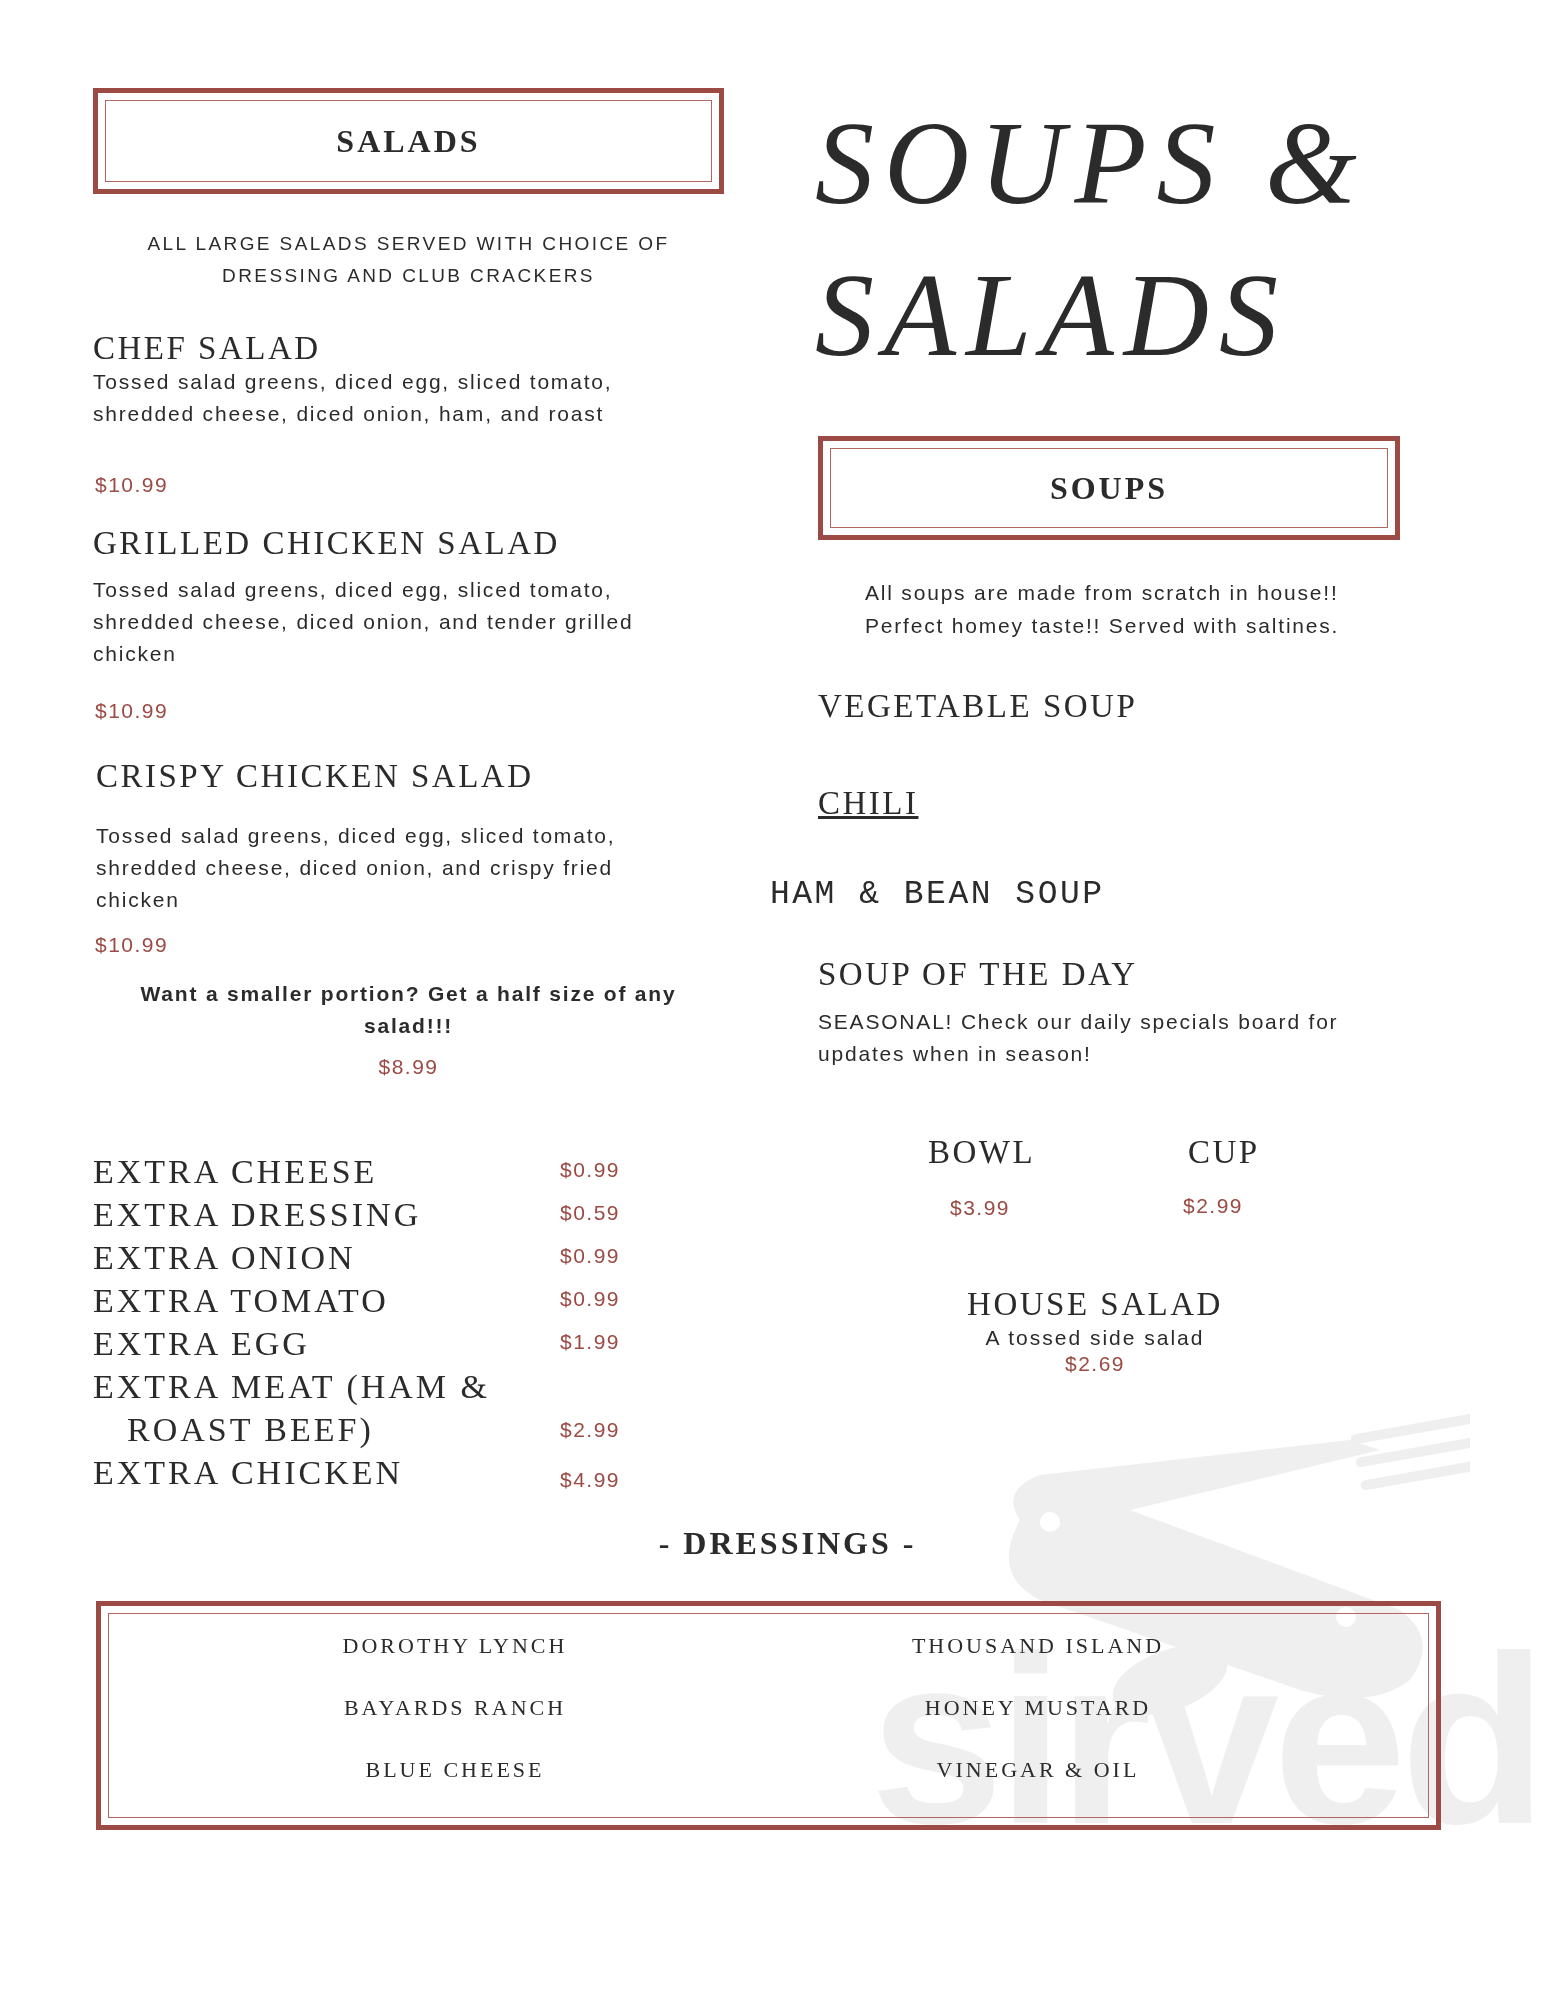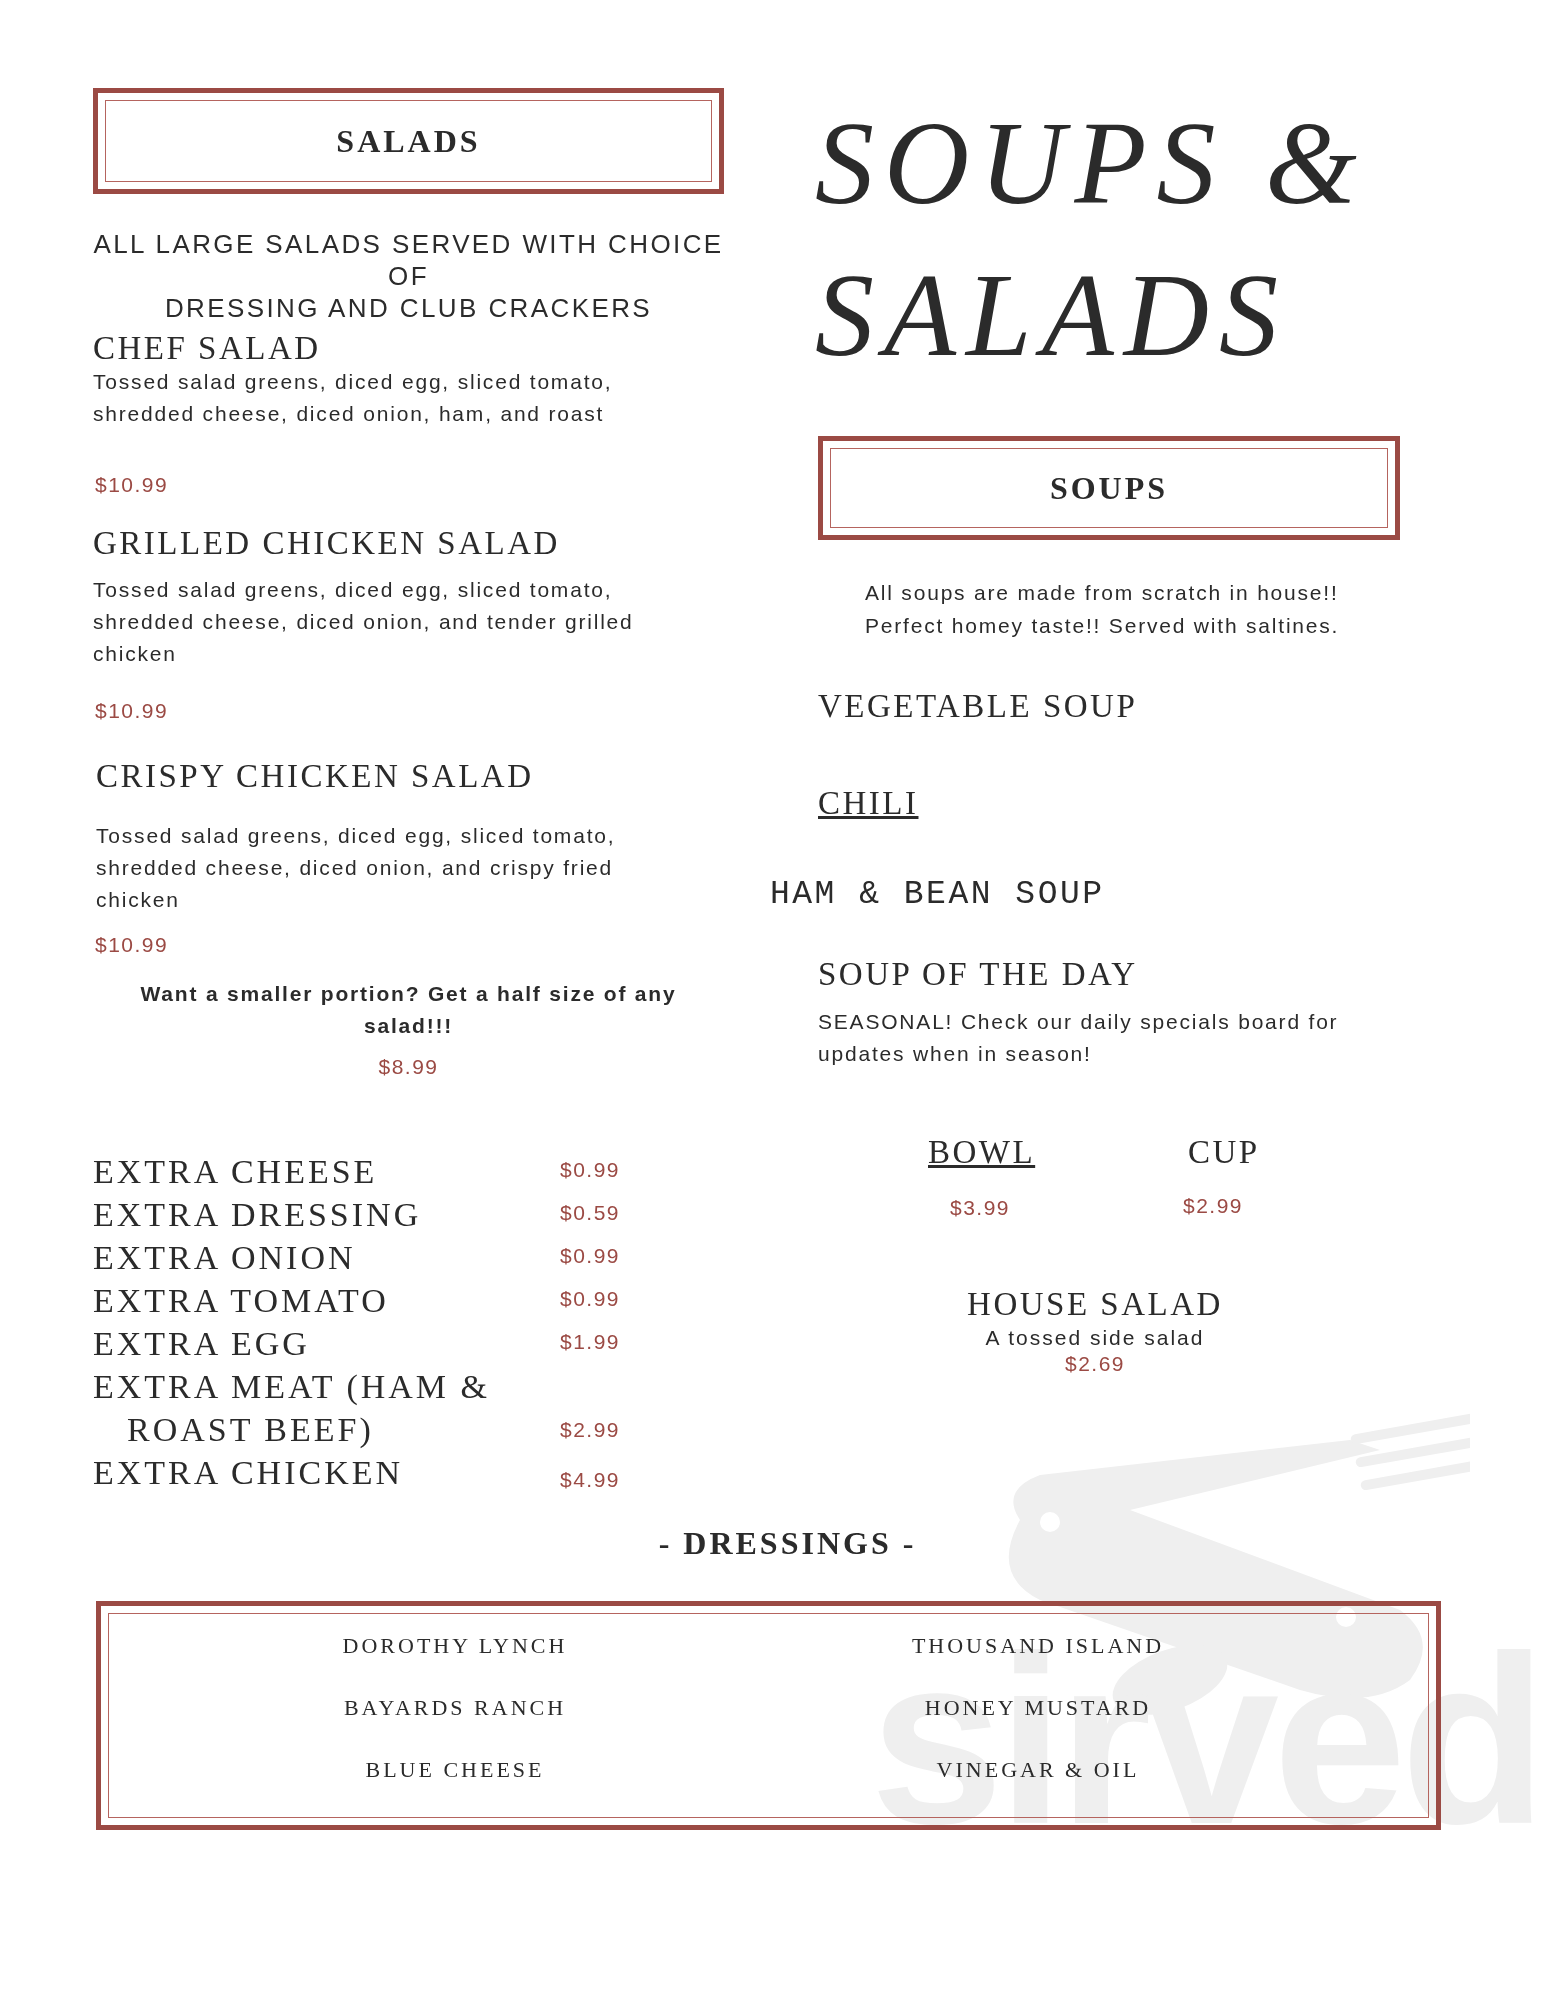--- a/index.html
+++ b/index.html
@@ -69,21 +69,21 @@
   </svg>
 </div>
 <div class="watermark sans" style="left:870px; top:1620px; font-size:240px; font-weight:bold; color:#efefef; letter-spacing:-6px; line-height:1;">sirved</div>
 
 <div class="frame" style="left:93px; top:88px; width:631px; height:106px;">
   <div class="inner">
     <span class="frame-title">SALADS</span>
   </div>
 </div>
 
-<div class="abs sans" style="left:93px; top:228px; width:631px; text-align:center; font-size:26px; letter-spacing:2.4px; line-height:32px;">
+<div class="abs sans" style="left:93px; top:228px; width:631px; text-align:center; font-size:19px; letter-spacing:2.4px; line-height:32px;">
   <div>ALL LARGE SALADS SERVED WITH CHOICE OF</div>
   <div>DRESSING AND CLUB CRACKERS</div>
 </div>
 
 <div class="abs" style="left:93px; top:330px;">
   <div class="item-name">CHEF SALAD</div>
 </div>
 <div class="abs desc" style="left:93px; top:366px; width:660px;">
   <div>Tossed salad greens, diced egg, sliced tomato,</div>
   <div>shredded cheese, diced onion, ham, and roast</div>
@@ -152,21 +152,21 @@
 
 <div class="abs item-name" style="left:818px; top:688px;">VEGETABLE SOUP</div>
 <div class="abs item-name" style="left:818px; top:785px;text-decoration:underline;">CHILI</div>
 <div class="abs item-name" style="left:770px; top:876px;font-family:Liberation Mono, monospace;">HAM &amp; BEAN SOUP</div>
 <div class="abs item-name" style="left:818px; top:956px;">SOUP OF THE DAY</div>
 <div class="abs desc" style="left:818px; top:1006px; width:640px;">
   <div>SEASONAL! Check our daily specials board for</div>
   <div>updates when in season!</div>
 </div>
 
-<div class="abs item-name" style="left:928px; top:1134px;text-decoration:underline;">BOWL</div>
+<div class="abs item-name" style="left:928px; top:1134px;">BOWL</div>
 <div class="abs price" style="left:950px; top:1196px; font-size:21px;">$3.99</div>
 <div class="abs item-name" style="left:1188px; top:1134px;">CUP</div>
 <div class="abs price" style="left:1183px; top:1194px; font-size:21px;">$2.99</div>
 
 <div class="abs" style="left:900px; top:1286px; width:390px; text-align:center;">
   <div class="item-name">HOUSE SALAD</div>
   <div class="sans" style="font-size:21px; letter-spacing:2px; line-height:26px; margin-top:2px;">A tossed side salad</div>
   <div class="price" style="font-size:21px; line-height:26px;">$2.69</div>
 </div>
 

